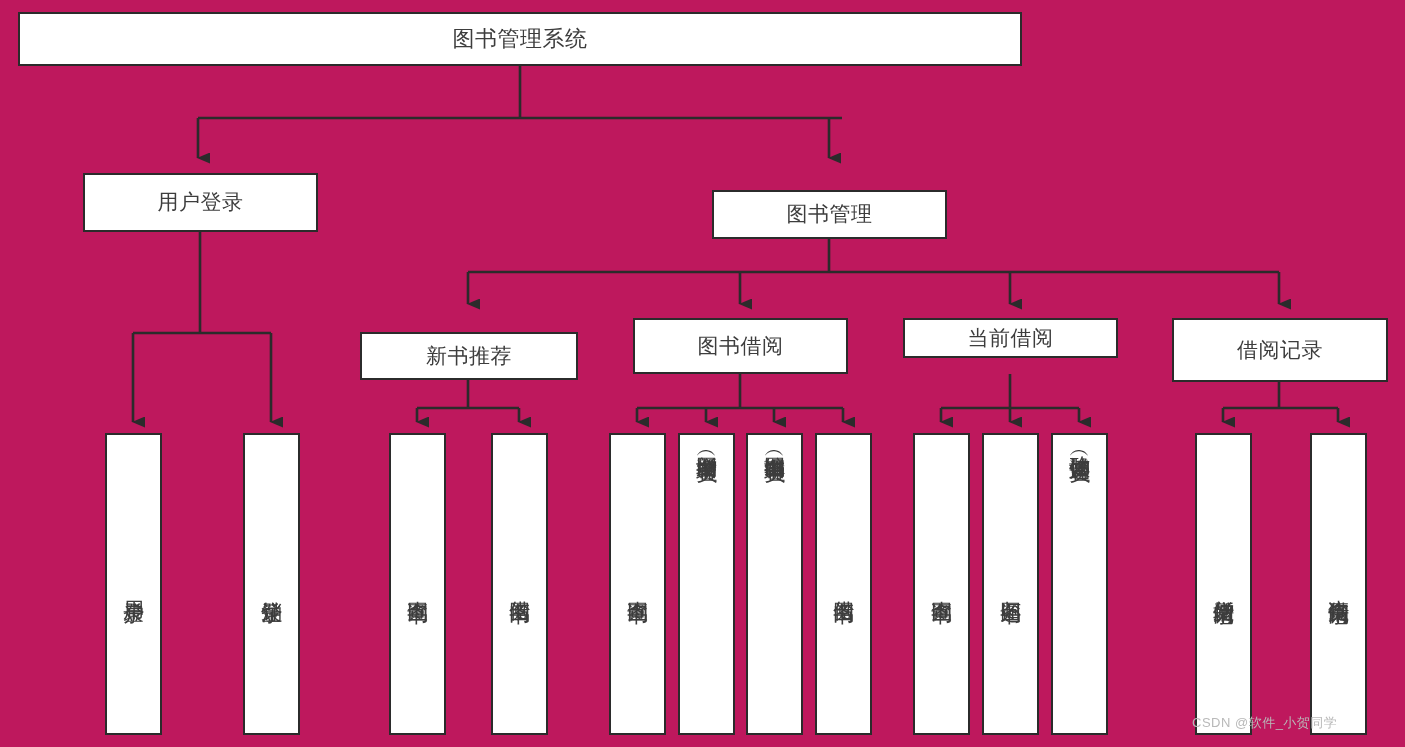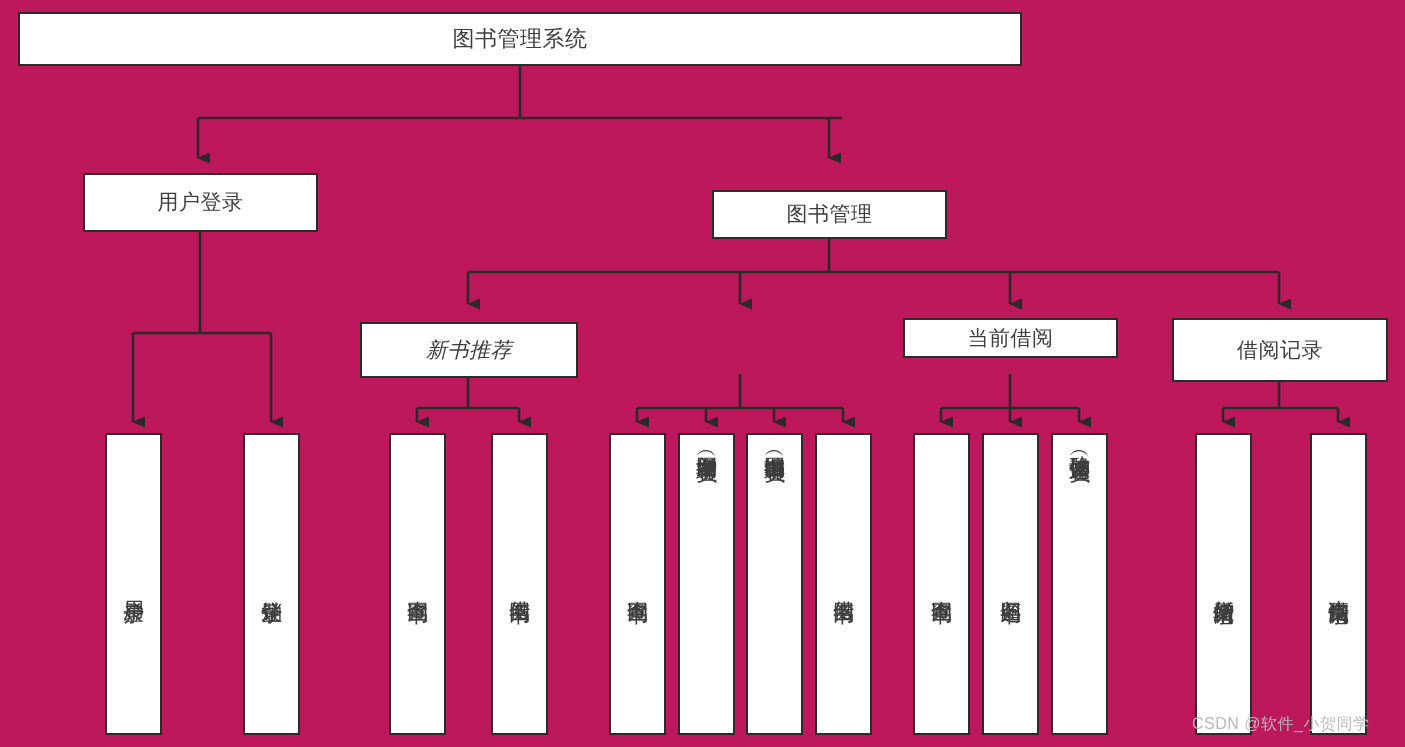--- a/index.html
+++ b/index.html
@@ -65,21 +65,21 @@
     letter-spacing: 1px;
     white-space: nowrap;
     margin: 0 auto;
   }
   .node.vert.mid .node-label {
     align-self: center;
     margin-top: 0;
   }
   .watermark {
     position: absolute;
-    font-size: 16px;
+    font-size: 13px;
     color: #b9b9b9;
     white-space: nowrap;
     letter-spacing: 0.5px;
   }
 </style>
 </head>
 <body>
 
 <div id="diagram-canvas">
 
@@ -137,22 +137,25 @@
     <span class="node-label">图书管理系统</span>
   </div>
 
   <div class="node horiz" style="left:83px; top:173px; width:235px; height:59px;">
     <span class="node-label">用户登录</span>
   </div>
   <div class="node horiz" style="left:712px; top:173px; width:235px; height:49px;margin-top:17px;">
     <span class="node-label">图书管理</span>
   </div>
 
-  <div class="node horiz" style="left:360px; top:322px; width:218px; height:56px;font-style:italic;">
+  <div class="node horiz" style="left:360px; top:332px; width:218px; height:48px;">
     <span class="node-label">新书推荐</span>
+  </div>
+  <div class="node horiz" style="left:633px; top:318px; width:215px; height:56px;">
+    <span class="node-label">图书借阅</span>
   </div>
   <div class="node horiz" style="left:903px; top:318px; width:215px; height:40px;">
     <span class="node-label">当前借阅</span>
   </div>
   <div class="node horiz" style="left:1172px; top:318px; width:216px; height:64px;">
     <span class="node-label">借阅记录</span>
   </div>
 
   <div class="node vert mid" style="left:105px; top:433px; width:57px; height:302px;">
     <span class="node-label">用户登录</span>

